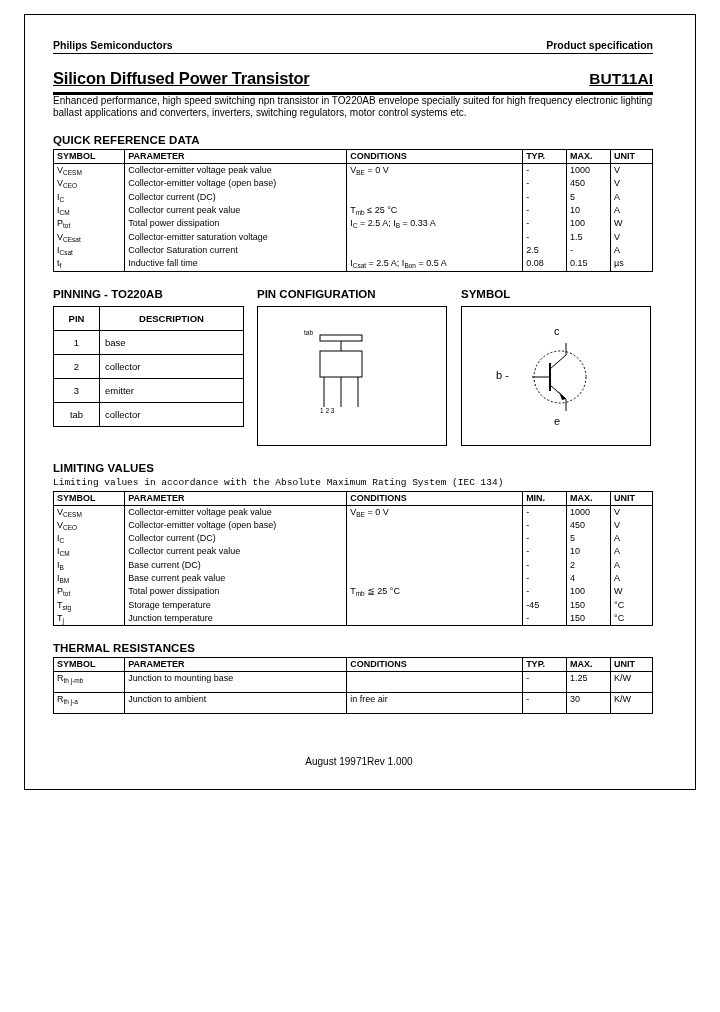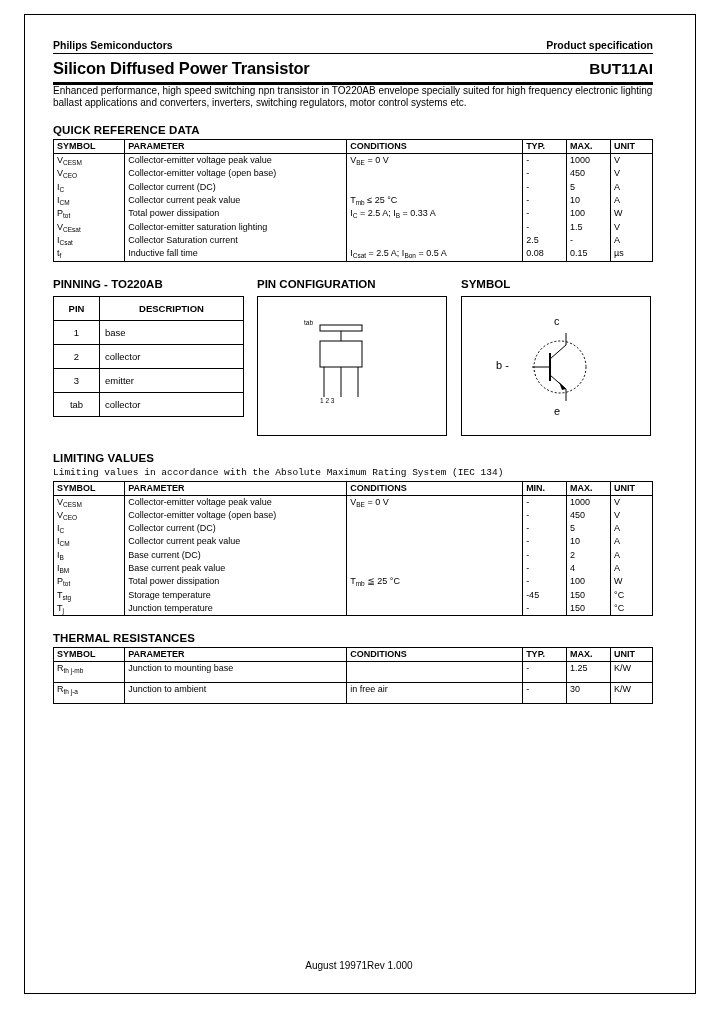--- a/index.html
+++ b/index.html
@@ -6,40 +6,40 @@
   body{
     width:720px;height:1012px;
     background:#ffffff;
     font-family:"Liberation Sans", sans-serif;
     color:#000;
     position:relative;
   }
   .page{
     position:absolute;
     left:24px;top:14px;
-    width:672px;height:980px;
+    width:672px;height:776px;
     border:1px solid #000;
     box-sizing:border-box;
   }
   .inner{
     position:absolute;
     left:28px;top:24px;
     width:600px;
   }
   
   .hdr-row{
     display:flex;justify-content:space-between;align-items:flex-end;
     font-size:10.5px;font-weight:bold;
     padding-bottom:2px;
   }
   .rule-thin{border-bottom:1px solid #000;height:0;}
   .rule-thick{border-bottom:3px solid #000;height:0;}
   .title-row{
     display:flex;justify-content:space-between;align-items:baseline;
-    margin-top:5px;margin-bottom:4px;
+    margin-top:15px;margin-bottom:4px;text-decoration:underline;
   }
   .doc-title{font-size:16.5px;font-weight:bold;letter-spacing:-0.2px;}
   .part-no{font-size:15.5px;font-weight:bold;}
 
   h2.sec{
     font-size:11.5px;font-weight:bold;margin:16px 0 3px 0;letter-spacing:0.1px;
   }
   p.body{
     font-size:10px;line-height:11.6px;margin:0 0 0 0;
   }
@@ -206,21 +206,21 @@
         <tr>
           <td class="nb-tb"><span>P</span><sub>tot</sub></td>
           <td class="nb-tb">Total power dissipation</td>
           <td class="nb-tb"><span>I</span><sub>C</sub><span> = 2.5 A; I</span><sub>B</sub><span> = 0.33 A</span></td>
           <td class="c nb-tb">-</td>
           <td class="c nb-tb">100</td>
           <td class="c nb-tb">W</td>
         </tr>
         <tr>
           <td class="nb-tb"><span>V</span><sub>CEsat</sub></td>
-          <td class="nb-tb">Collector-emitter saturation lighting</td>
+          <td class="nb-tb">Collector-emitter saturation voltage</td>
           <td class="nb-tb"></td>
           <td class="c nb-tb">-</td>
           <td class="c nb-tb">1.5</td>
           <td class="c nb-tb">V</td>
         </tr>
         <tr>
           <td class="nb-tb"><span>I</span><sub>Csat</sub></td>
           <td class="nb-tb">Collector Saturation current</td>
           <td class="nb-tb"></td>
           <td class="c nb-tb">2.5</td>

